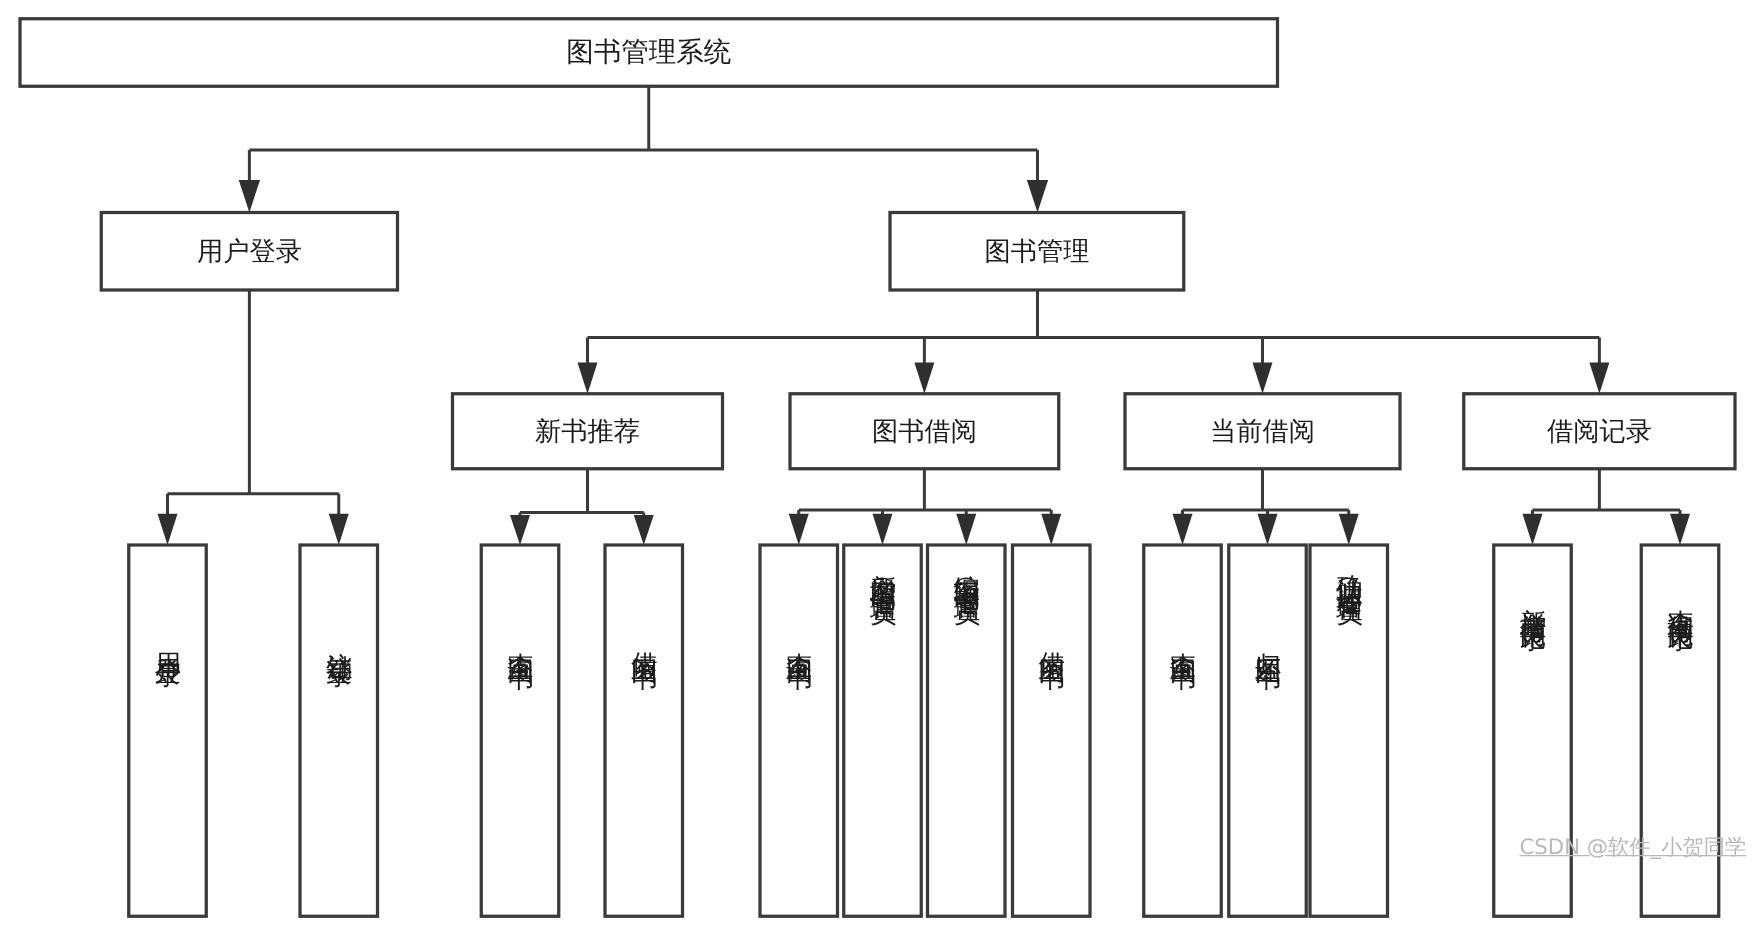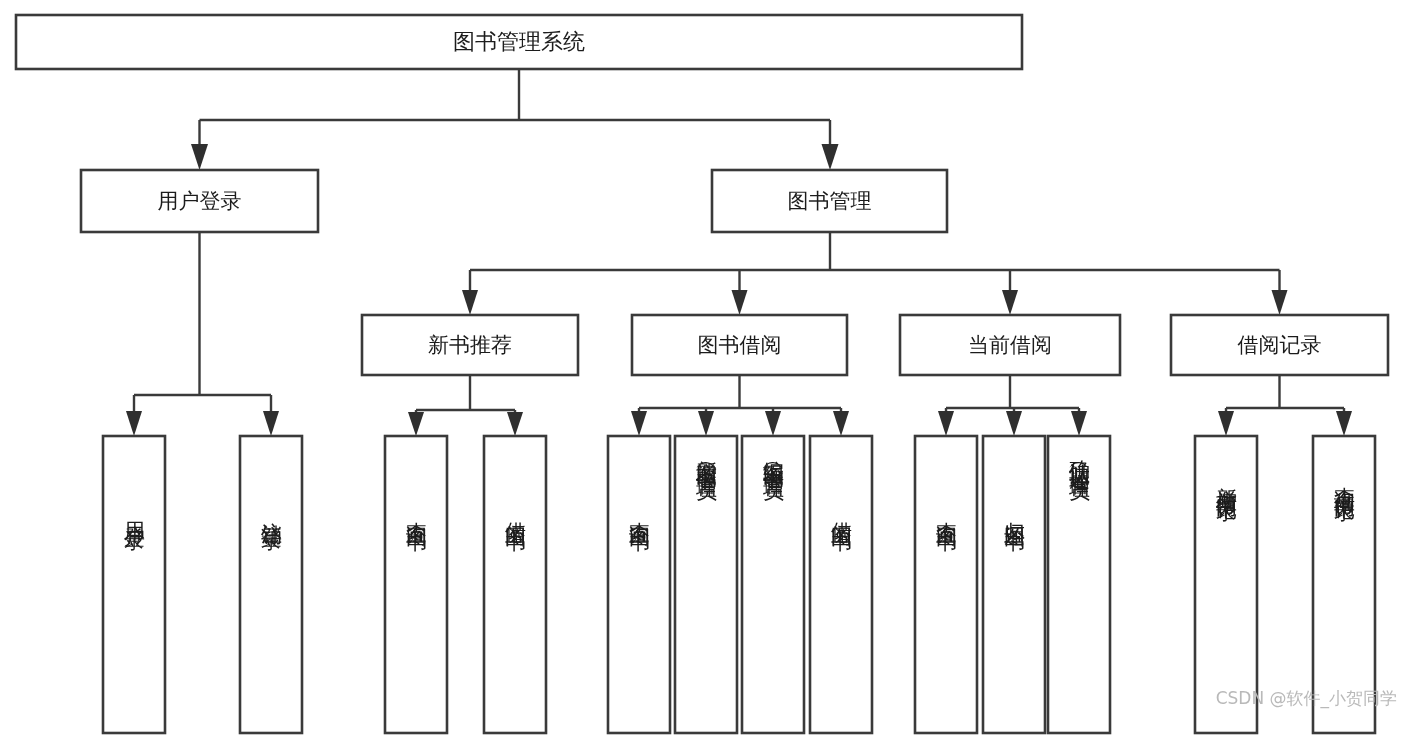--- a/index.html
+++ b/index.html
@@ -64,26 +64,27 @@
     letter-spacing: 3px;
     white-space: nowrap;
     text-align: center;
     transform: translateX(-50%);
     pointer-events: none;
     user-select: none;
   }
   .watermark {
     position: absolute;
     right: 8px;
-    bottom: 1px;
+    bottom: 22px;
     font-family: "DejaVu Sans", "Liberation Sans", sans-serif;
     font-size: 17px;
     color: #b9b9b9;
     white-space: nowrap;
     user-select: none;
+    text-decoration: underline;
   }
 </style>
 </head>
 <body>
 
 <div id="diagram-root">
 
   <svg id="tree-svg" viewBox="0 0 1405 747">
     <defs>
       <marker id="arrow" viewBox="0 0 12 14" refX="1" refY="7" markerWidth="12" markerHeight="14" orient="auto-start-reverse" markerUnits="userSpaceOnUse">

